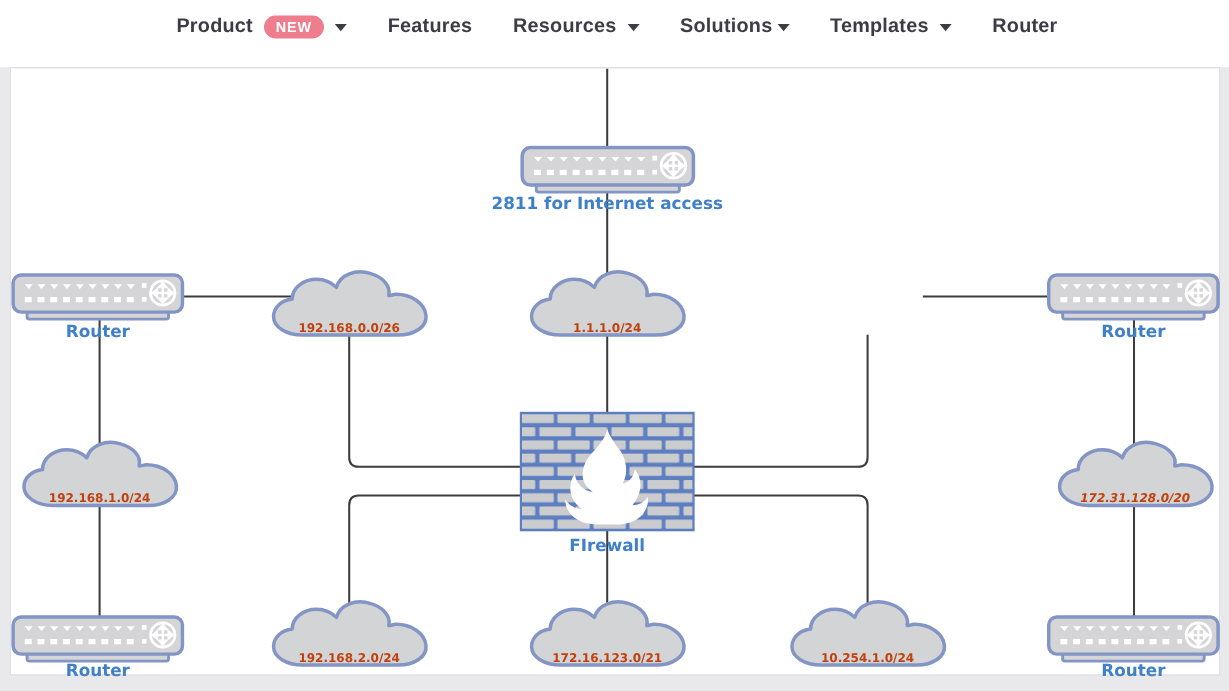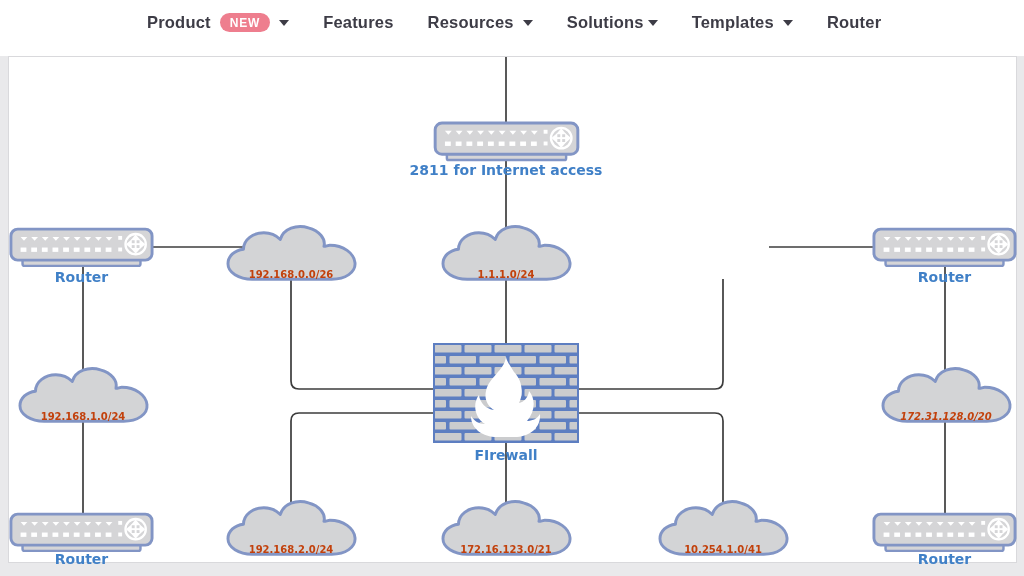--- a/index.html
+++ b/index.html
@@ -211,16 +211,16 @@
   <div class="node" style="left:429px; top:441px;">
     <svg class="cloud" viewBox="0 0 140 66">
         <use href="#cloud-sym"></use>
       </svg>
     <span class="cloud-label">172.16.123.0/21</span>
   </div>
   <div class="node" style="left:646px; top:441px;">
     <svg class="cloud" viewBox="0 0 140 66">
         <use href="#cloud-sym"></use>
       </svg>
-    <span class="cloud-label">10.254.1.0/41</span>
+    <span class="cloud-label">10.254.1.0/24</span>
   </div>
 
 </div>
 
 </body></html>

